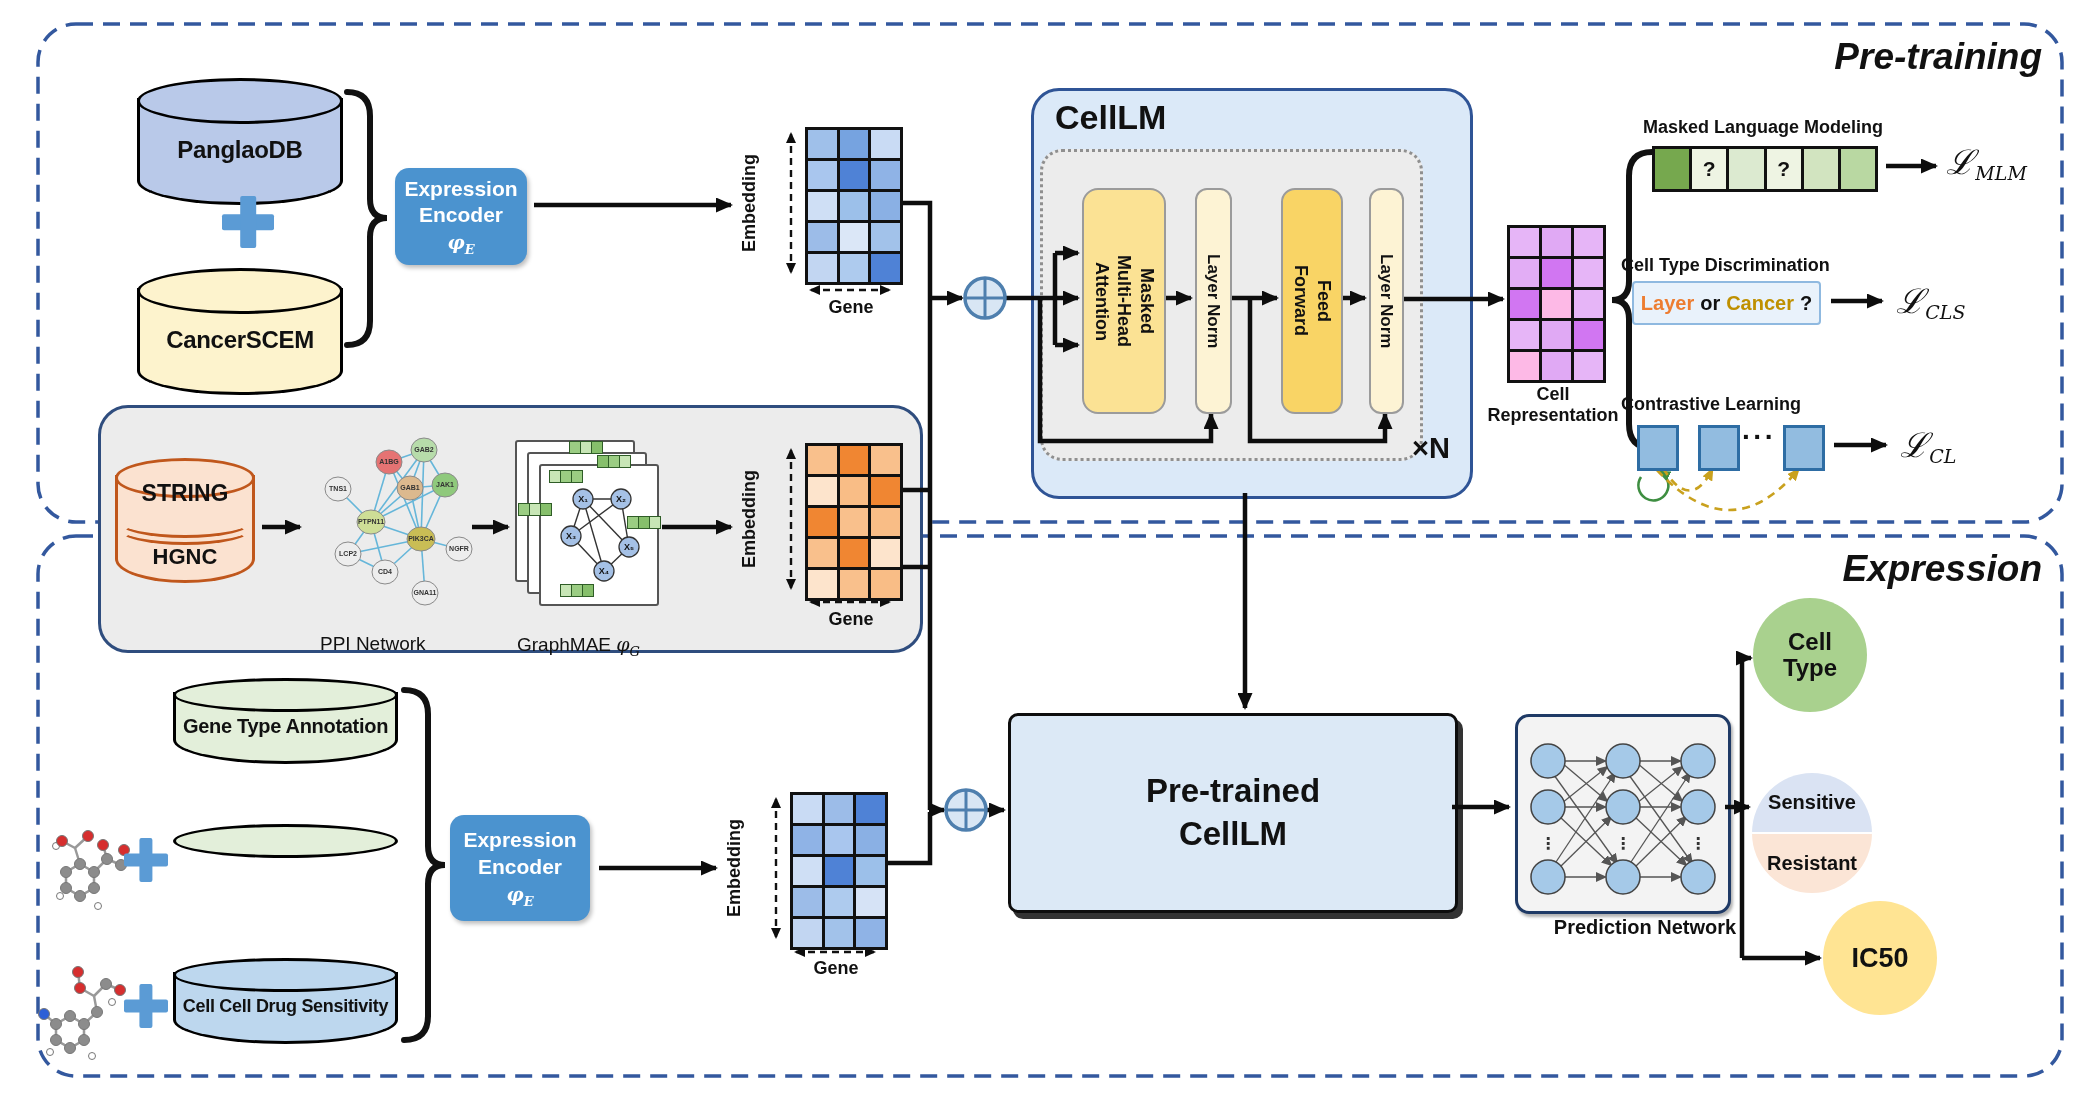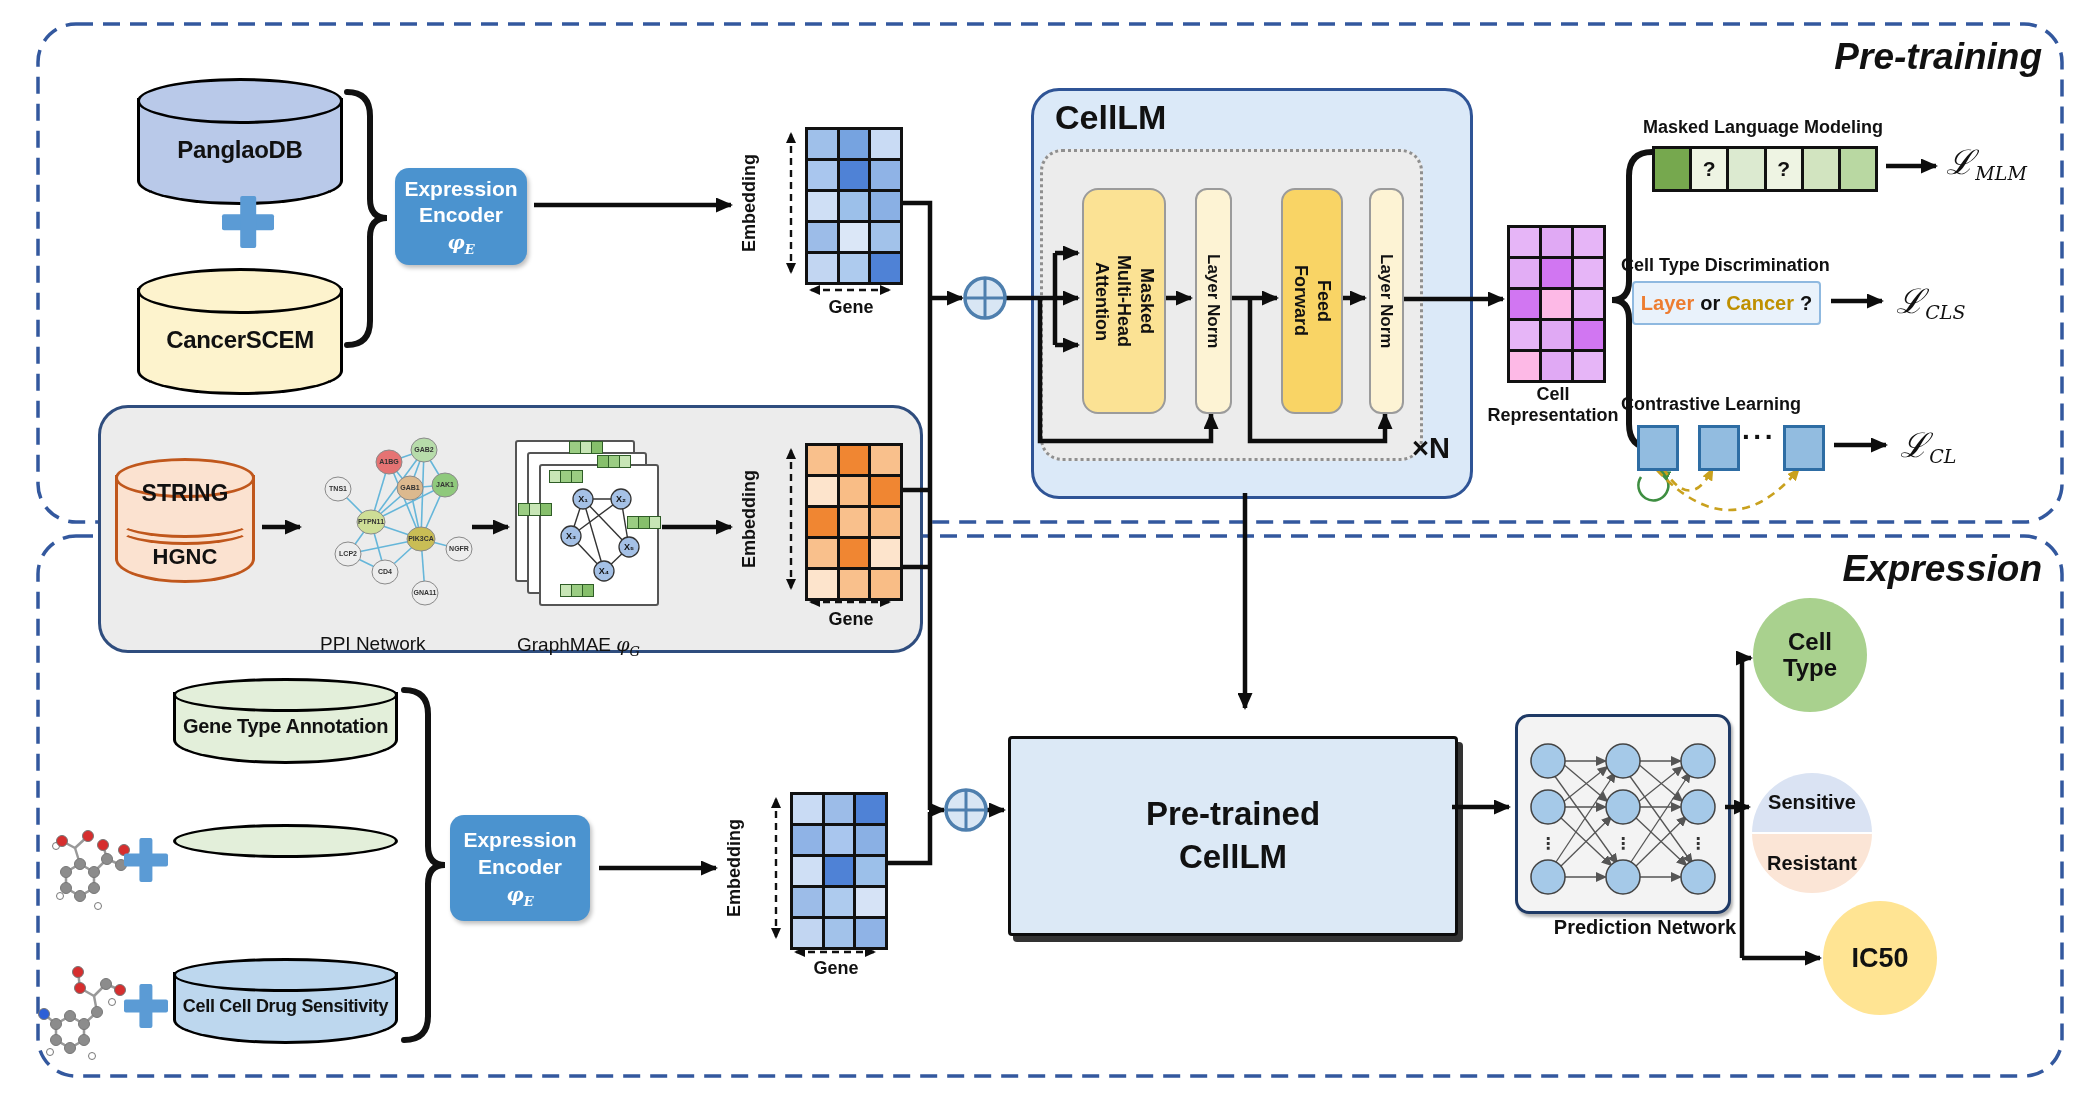--- a/index.html
+++ b/index.html
@@ -54,23 +54,23 @@
 
   .task-title{font-size:18px;font-weight:bold;z-index:4;}
   .cls-box{background:#e9f2fb;border:2.5px solid #8fb9e0;border-radius:4px;display:flex;align-items:center;
            justify-content:center;font-size:20px;font-weight:bold;z-index:4;gap:6px;}
   .loss{display:flex;align-items:baseline;font-family:"DejaVu Serif",serif;font-style:italic;z-index:4;}
   .loss .loss-main{font-size:34px;}
   .loss .loss-sub{font-size:19px;transform:translateY(6px);margin-left:1px;}
   .csq{background:#92bce0;border:3px solid #2e6da4;z-index:4;}
   .cdots{font-size:28px;font-weight:bold;text-align:center;z-index:4;letter-spacing:2px;}
 
-  .pretrained{background:#dce9f6;border:3.5px solid #0d0d0d;border-radius:4px;z-index:2;
+  .pretrained{background:#dce9f6;border:3.5px solid #0d0d0d;border-radius:10px;z-index:2;
               box-shadow:5px 6px 0 rgba(0,0,0,.8);display:flex;align-items:center;justify-content:center;
-              font-size:33px;font-weight:bold;text-align:center;line-height:1.3;margin-top:23px;}
+              font-size:33px;font-weight:bold;text-align:center;line-height:1.3;}
   .prednet{background:#f3f3f3;border:3px solid #1f3a66;border-radius:14px;z-index:2;box-shadow:2px 3px 3px rgba(0,0,0,.3);}
 
   .outcircle{border-radius:50%;display:flex;align-items:center;justify-content:center;text-align:center;
              font-weight:bold;z-index:4;}
   .halfcircle{border-radius:50%;overflow:hidden;z-index:4;display:flex;flex-direction:column;}
   .halfcircle .half{height:50%;display:flex;align-items:center;justify-content:center;font-weight:bold;font-size:20px;}
 
   .card{position:absolute;background:#fff;border:2px solid #555;border-radius:3px;z-index:4;}
   .gstrip{position:absolute;display:flex;border:1px solid #2f5d27;z-index:5;}
   .gstrip span{width:10px;height:11px;border-right:1px solid #2f5d27;}

